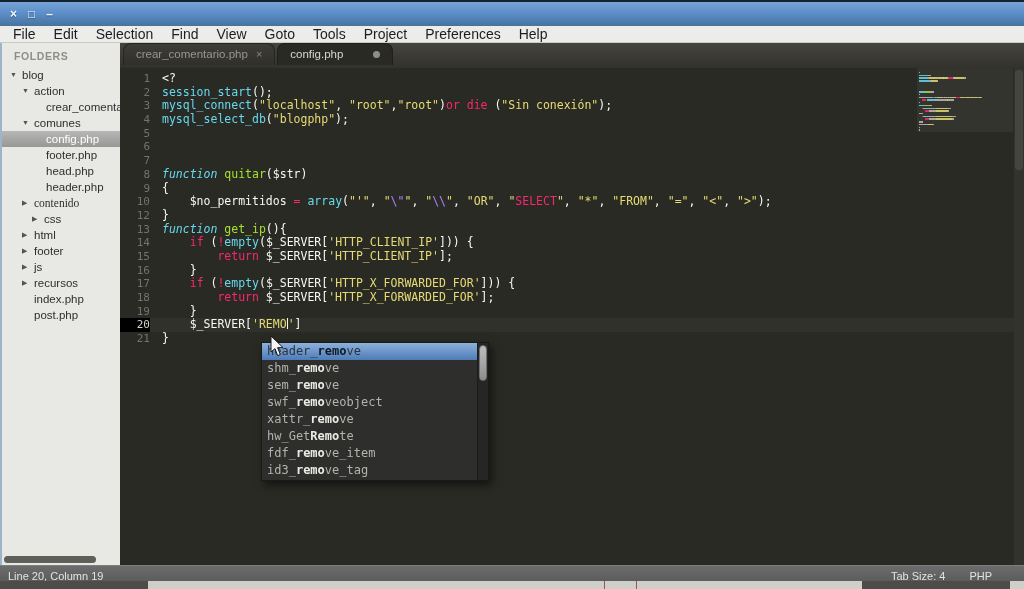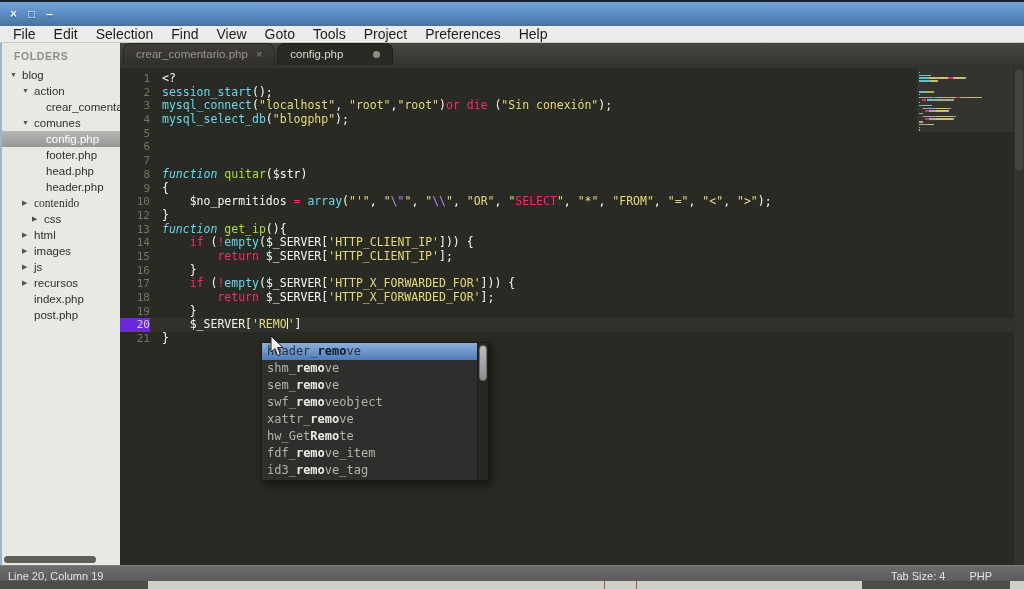--- a/index.html
+++ b/index.html
@@ -47,21 +47,21 @@
     border:1px solid #26251f; border-bottom:none; }
   .tab.active { background:#2a2a24; color:#d8d6cf; border:1px solid #1f1e19; border-bottom:none; }
   .tab-close { font-size:11px; color:#8a877f; }
   .tab-dirty { width:7px; height:7px; border-radius:50%; background:#8f8d85; margin-left:22px; }
 
   #code-area { position:absolute; left:0; top:25px; width:904px; height:497px; overflow:hidden; }
   #code-lines { position:absolute; left:0; top:4px; width:904px;
     font-family:"DejaVu Sans Mono", monospace; font-size:11.5px; line-height:13.7px; }
   .code-line { display:flex; height:13.7px; white-space:pre; }
   .gutter { flex:0 0 30px; text-align:right; color:#73736a; font-size:11px; padding-right:0; }
-  .gutter.cur { background:#6d28d9; color:#d6d6cc; }
+  .gutter.cur { background:#000000; color:#d6d6cc; }
   .code-text { padding-left:12px; }
   .c-w { color:#f8f8f2; } .c-y { color:#e6db74; } .c-p { color:#f92672; }
   .c-c { color:#66d9ef; } .c-ci { color:#66d9ef; font-style:italic; }
   .c-g { color:#a6e22e; } .c-v { color:#ae81ff; }
   .caret { display:inline-block; width:1px; height:11px; background:#f8f8f0; vertical-align:-1px; }
   .code-line.current { background:rgba(255,255,255,0.035); }
 
   
   #minimap-viewport { position:absolute; right:11px; top:0px; width:96px; height:64px;
     background:rgba(255,255,255,0.05); }
@@ -168,21 +168,21 @@
         <div class="tree-item" style="padding-left: 30px;">
           <span class="tree-arrow">▶</span>
           <span class="tree-label">css</span>
         </div>
         <div class="tree-item" style="padding-left: 20px;">
           <span class="tree-arrow">▶</span>
           <span class="tree-label">html</span>
         </div>
         <div class="tree-item" style="padding-left: 20px;">
           <span class="tree-arrow">▶</span>
-          <span class="tree-label">images</span>
+          <span class="tree-label">footer</span>
         </div>
         <div class="tree-item" style="padding-left: 20px;">
           <span class="tree-arrow">▶</span>
           <span class="tree-label">js</span>
         </div>
         <div class="tree-item" style="padding-left: 20px;">
           <span class="tree-arrow">▶</span>
           <span class="tree-label">recursos</span>
         </div>
         <div class="tree-item" style="padding-left: 20px;">

